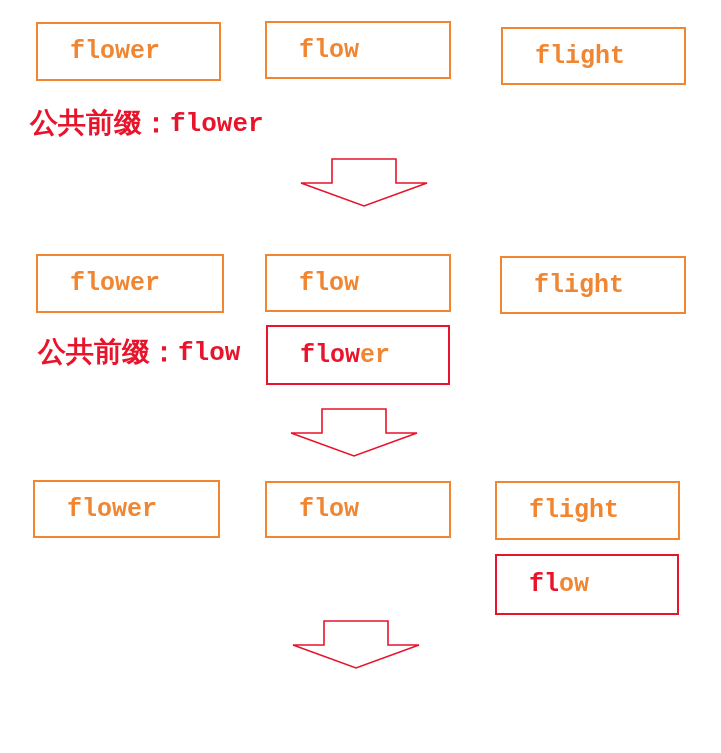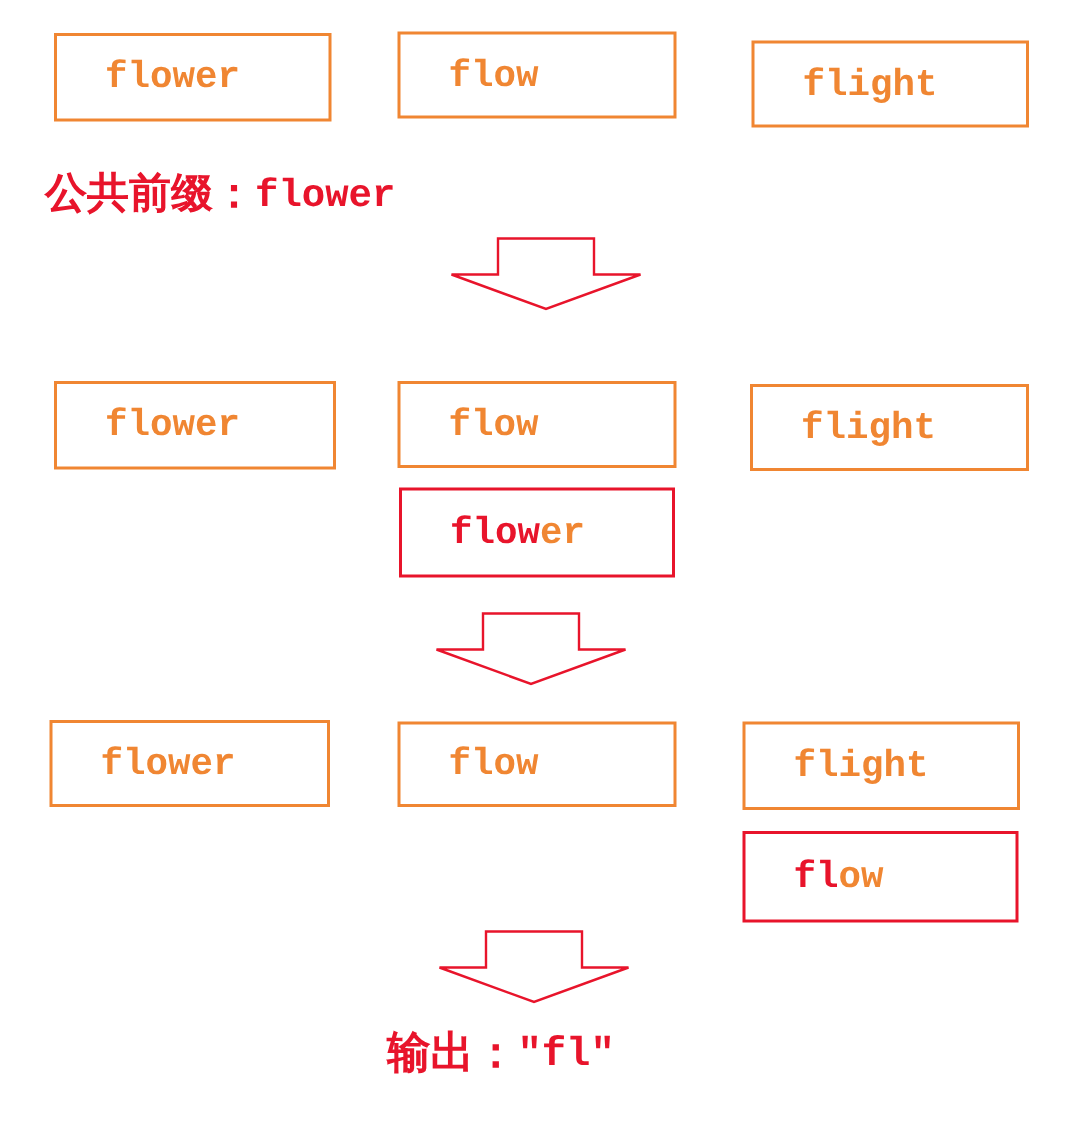--- a/index.html
+++ b/index.html
@@ -13,21 +13,21 @@
     padding-left:32px;box-sizing:border-box;background:#ffffff;
   }
   .wordbox.orange-border{border:2px solid #f08632;}
   .wordbox.red-border{border:2px solid #e8142b;}
   .mono{
     font-family:"Liberation Mono","DejaVu Sans Mono",monospace;
     font-weight:bold;font-size:25px;letter-spacing:0;text-align:center;
   }
   .orange-text{color:#f08632;}
   .red-text{color:#e8142b;}
-  .label{position:absolute;white-space:nowrap;line-height:44px;}
+  .label{position:absolute;white-space:nowrap;line-height:32px;}
   .cjk{
     font-family:"DejaVu Serif","Liberation Serif",serif;
     font-weight:bold;font-size:28px;color:#e8142b;
   }
   .label .mono{font-size:26px;color:#e8142b;vertical-align:1px;}
   .arrow{position:absolute;}
   .arrow polygon{fill:none;stroke:#e8142b;stroke-width:1.6;}
   .output-label{position:absolute;white-space:nowrap;line-height:34px;}
   .output-label .cjk{font-size:29px;}
   .output-label .mono{font-size:27px;color:#e8142b;vertical-align:1px;}
@@ -58,20 +58,23 @@
   <div class="wordbox orange-border" style="left:36px;top:254px;width:188px;height:59px">
     <span class="mono orange-text">flower</span>
   </div>
   <div class="wordbox orange-border" style="left:265px;top:254px;width:186px;height:58px">
     <span class="mono orange-text">flow</span>
   </div>
   <div class="wordbox orange-border" style="left:500px;top:256px;width:186px;height:58px">
     <span class="mono orange-text">flight</span>
   </div>
 
+  <div class="label" style="left:38px;top:336px">
+    <span class="cjk">公共前缀：</span><span class="mono">flow</span>
+  </div>
 
   <div class="wordbox red-border" style="left:266px;top:325px;width:184px;height:60px">
     <span class="mono"><span class="red-text">flow</span><span class="orange-text">er</span></span>
   </div>
 
   <svg class="arrow" style="left:290px;top:408px" width="128" height="50" viewBox="0 0 128 50">
     <polygon points="32,1 96,1 96,25 127,25 64,48 1,25 32,25"></polygon>
   </svg>
 
   <div class="wordbox orange-border" style="left:33px;top:480px;width:187px;height:58px">
@@ -86,17 +89,14 @@
 
 
   <div class="wordbox red-border" style="left:495px;top:554px;width:184px;height:61px">
     <span class="mono"><span class="red-text">fl</span><span class="orange-text">ow</span></span>
   </div>
 
   <svg class="arrow" style="left:292px;top:620px" width="128" height="50" viewBox="0 0 128 50">
     <polygon points="32,1 96,1 96,25 127,25 64,48 1,25 32,25"></polygon>
   </svg>
 
-  <div class="output-label" style="left:258px;top:684px">
-    <span class="cjk">输出：</span><span class="mono">″fl″</span>
-  </div>
 
 </div>
 
 </body></html>

